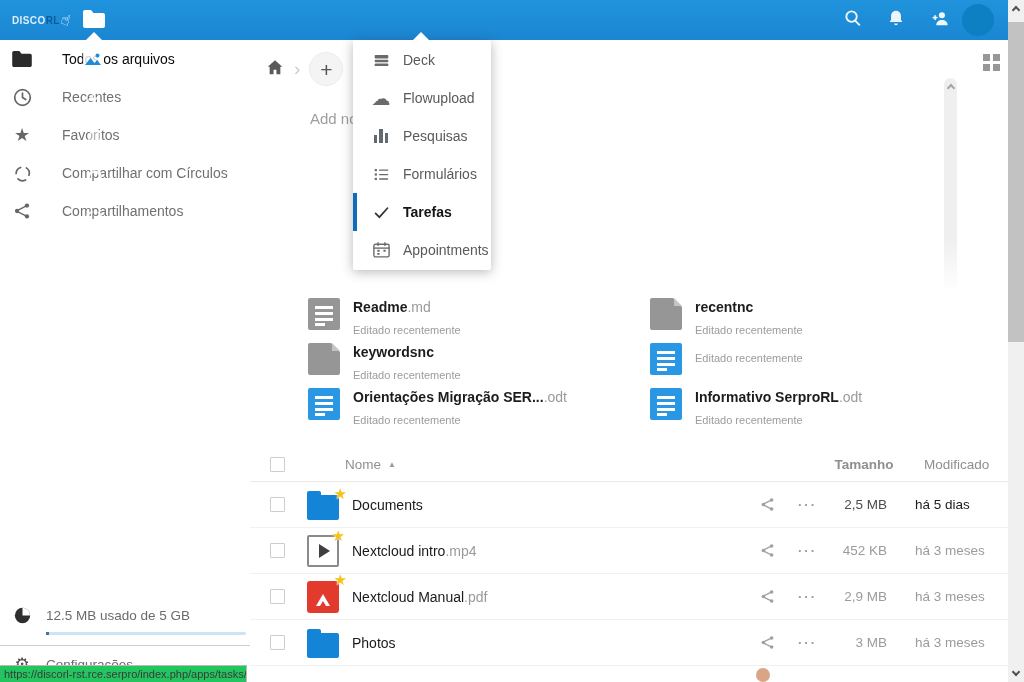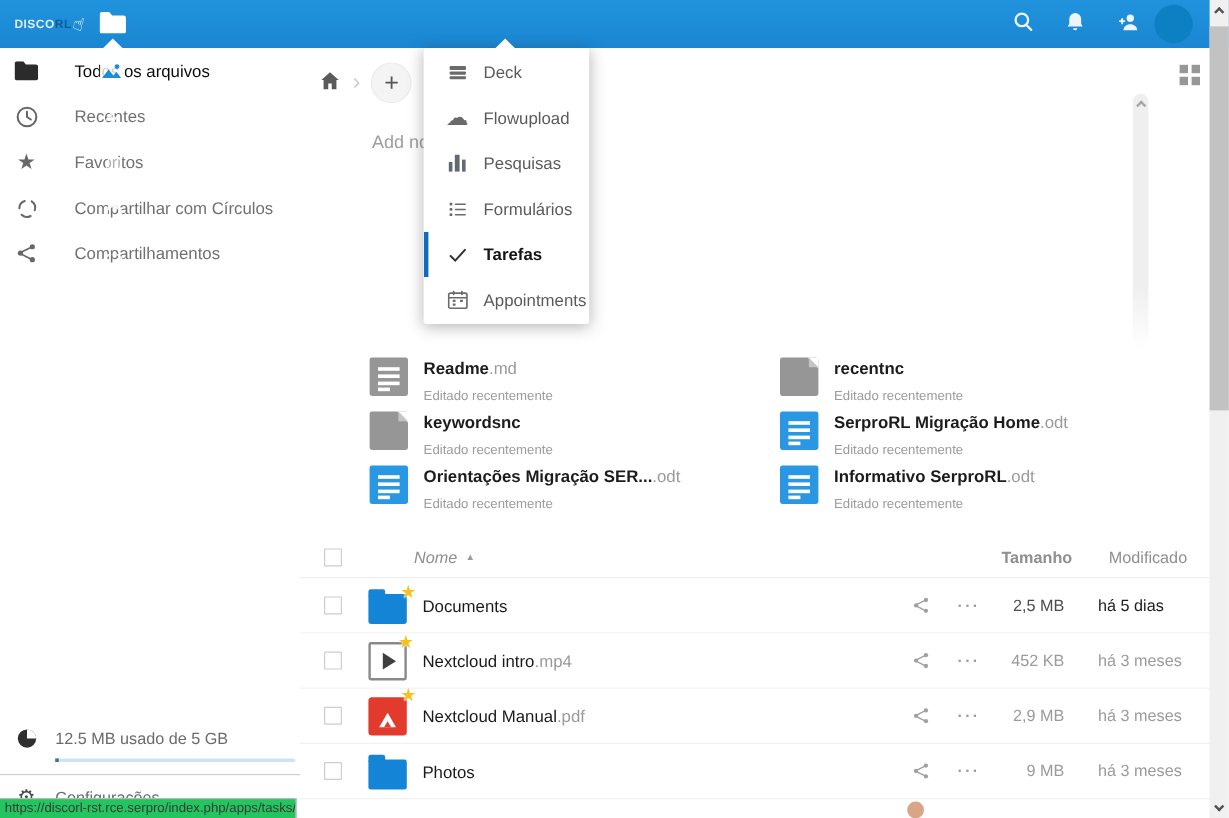--- a/index.html
+++ b/index.html
@@ -98,21 +98,21 @@
     border:3px solid transparent; border-bottom:5px solid #e23b2e; }
   .star-badge { position:absolute; top:-9px; right:-8px; color:#f6c21c; font-size:15px; line-height:15px;
     text-shadow:0 0 1px #fff, 0 0 2px #fff; z-index:2; }
 
   
   .ftable { position:absolute; left:0; top:408px; width:758px; }
   .thead { height:34px; display:flex; align-items:center; padding-left:20px; border-bottom:1px solid #ebebeb;
     color:#8f8f8f; font-size:13.5px; }
   .checkbox { width:15px; height:15px; border:1.5px solid #cdcdcd; border-radius:1px; background:#fff;
     cursor:pointer; flex:none; }
-  .th-name { margin-left:60px; cursor:pointer; display:flex; align-items:center;font-style:italic; }
+  .th-name { margin-left:60px; cursor:pointer; display:flex; align-items:center; }
   .sort-arrow { font-size:8px; color:#9a9a9a; margin-left:7px; }
   .th-size { margin-left:auto; width:64px; text-align:center; cursor:pointer;font-weight:bold; }
   .th-mod { width:84px; margin-left:28px; cursor:pointer; }
   .frow { height:46px; display:flex; align-items:center; padding-left:20px; border-bottom:1px solid #f0f0f0;
     cursor:pointer; background:#fff; }
   .frow .fi { margin-left:22px; }
   .f-name { margin-left:13px; color:#1a1a1a; font-size:14px; white-space:nowrap; }
   .f-ext { color:#9a9a9a; }
   .row-right { margin-left:auto; display:flex; align-items:center; }
   .share-btn { width:18px; display:flex; justify-content:center; cursor:pointer; }
@@ -366,21 +366,20 @@
     <div class="recent-item">
       <div class="fi fi-doc-plain"></div>
       <div class="r-text">
           <div class="r-name"><span>keywordsnc</span></div>
           <div class="r-sub">Editado recentemente</div>
         </div>
     </div>
     <div class="recent-item">
       <div class="fi fi-doc-blue"></div>
       <div class="r-text">
-          <div class="r-name"><span>SerproRL Migração Home</span><span class="r-ext">.odt</span></div>
           <div class="r-sub">Editado recentemente</div>
         </div>
     </div>
     <div class="recent-item">
       <div class="fi fi-doc-blue"></div>
       <div class="r-text">
           <div class="r-name"><span>Orientações Migração SER...</span><span class="r-ext">.odt</span></div>
           <div class="r-sub">Editado recentemente</div>
         </div>
     </div>
@@ -474,21 +473,21 @@
       <div class="row-right">
         <div class="share-btn">
           <svg width="15" height="15" viewBox="0 0 20 20" fill="#a0a0a0">
               <circle cx="15.5" cy="4" r="2.4"></circle>
               <circle cx="4.5" cy="10" r="2.4"></circle>
               <circle cx="15.5" cy="16" r="2.4"></circle>
               <path d="m5 9.2 10-5m-10 6.6 10 5" stroke="#a0a0a0" stroke-width="1.6" fill="none"></path>
             </svg>
         </div>
         <div class="more-btn">···</div>
-        <div class="c-size">9 MB</div>
+        <div class="c-size">3 MB</div>
         <div class="c-mod">há 3 meses</div>
       </div>
     </div>
 
     <div class="partial-row">
       <span class="partial-avatar"></span>
     </div>
   </section>
 </main>
 

